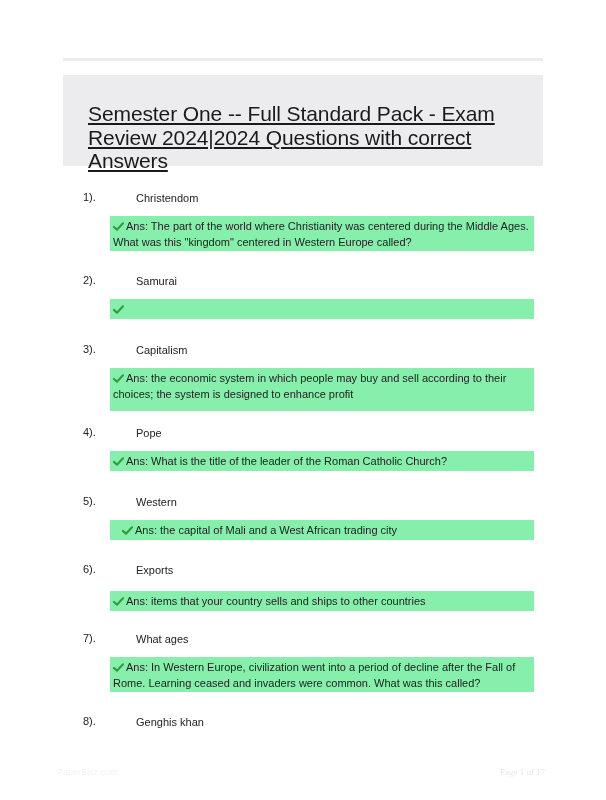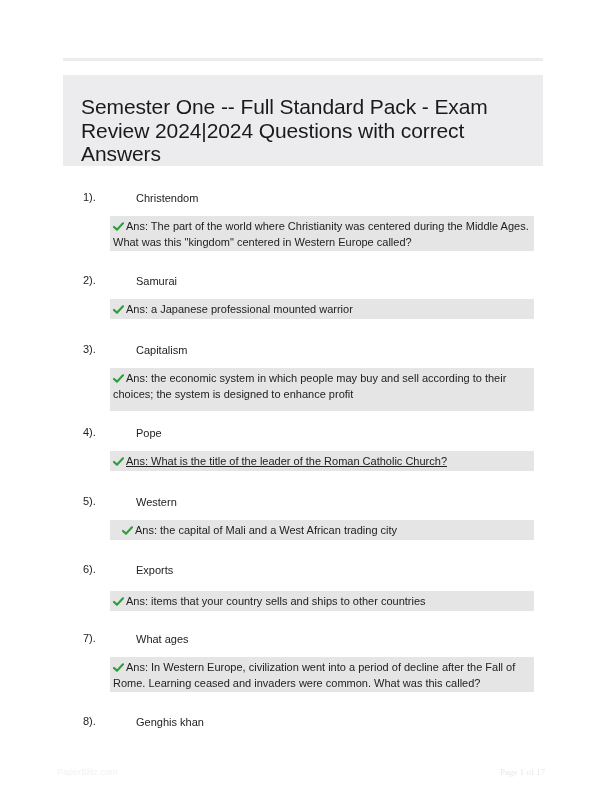--- a/index.html
+++ b/index.html
@@ -30,23 +30,24 @@
       width: 480px;
       height: 91px;
       background: #ececef;
       box-sizing: border-box;
       padding: 10px 8px 0 8px;
     }
     .title-text {
       font-size: 21px;
       line-height: 23.5px;
       color: #1a1a1a;
-      margin: 10px;
+      margin: 17px;
       font-weight: normal;
       letter-spacing: -0.1px;
+      text-decoration: underline;
     }
     .qa-list {
       position: absolute;
       left: 0;
       top: 0;
       width: 606px;
     }
     .qa-item {
       position: absolute;
       left: 0;
@@ -64,21 +65,21 @@
       left: 108px;
       top: 1px;
       font-size: 11px;
       color: #222;
       margin-left: 28px;
     }
     .ans-box {
       position: absolute;
       left: 110px;
       width: 424px;
-      background: #e5e5e5;
+      background: #86efac;
       box-sizing: border-box;
       padding: 3px 4px 3px 3px;
       font-size: 11px;
       line-height: 15.5px;
       color: #222;
     }
     .check {
       display: inline-block;
       width: 11px;
       height: 9px;
@@ -121,38 +122,38 @@
         </svg><span>Ans: The part of the world where Christianity was centered during the Middle Ages. What was this "kingdom" centered in Western Europe called?</span>
     </div>
   </div>
 
   <div class="qa-item" style="top:274px;">
     <span class="q-num">2).</span>
     <span class="q-term">Samurai</span>
     <div class="ans-box" style="top:25px;height:20px;">
       <svg class="check" viewBox="0 0 12 10">
           <path d="M1 5.5 L4.3 8.5 L11 1.5" fill="none" stroke="#2e9e3e" stroke-width="2.4" stroke-linecap="round" stroke-linejoin="round"></path>
-        </svg><span>Ans: a Japanese professional mounted warrior</span>
+        </svg>
     </div>
   </div>
 
   <div class="qa-item" style="top:343px;">
     <span class="q-num">3).</span>
     <span class="q-term">Capitalism</span>
     <div class="ans-box" style="top:25px;height:43px;">
       <svg class="check" viewBox="0 0 12 10">
           <path d="M1 5.5 L4.3 8.5 L11 1.5" fill="none" stroke="#2e9e3e" stroke-width="2.4" stroke-linecap="round" stroke-linejoin="round"></path>
         </svg><span>Ans: the economic system in which people may buy and sell according to their choices; the system is designed to enhance profit</span>
     </div>
   </div>
 
   <div class="qa-item" style="top:426px;">
     <span class="q-num">4).</span>
     <span class="q-term">Pope</span>
-    <div class="ans-box" style="top:25px;height:20px;text-decoration:underline;">
+    <div class="ans-box" style="top:25px;height:20px;">
       <svg class="check" viewBox="0 0 12 10">
           <path d="M1 5.5 L4.3 8.5 L11 1.5" fill="none" stroke="#2e9e3e" stroke-width="2.4" stroke-linecap="round" stroke-linejoin="round"></path>
         </svg><span>Ans: What is the title of the leader of the Roman Catholic Church?</span>
     </div>
   </div>
 
   <div class="qa-item" style="top:495px;">
     <span class="q-num">5).</span>
     <span class="q-term">Western</span>
     <div class="ans-box" style="top:25px;height:20px;padding-left:12px;">

